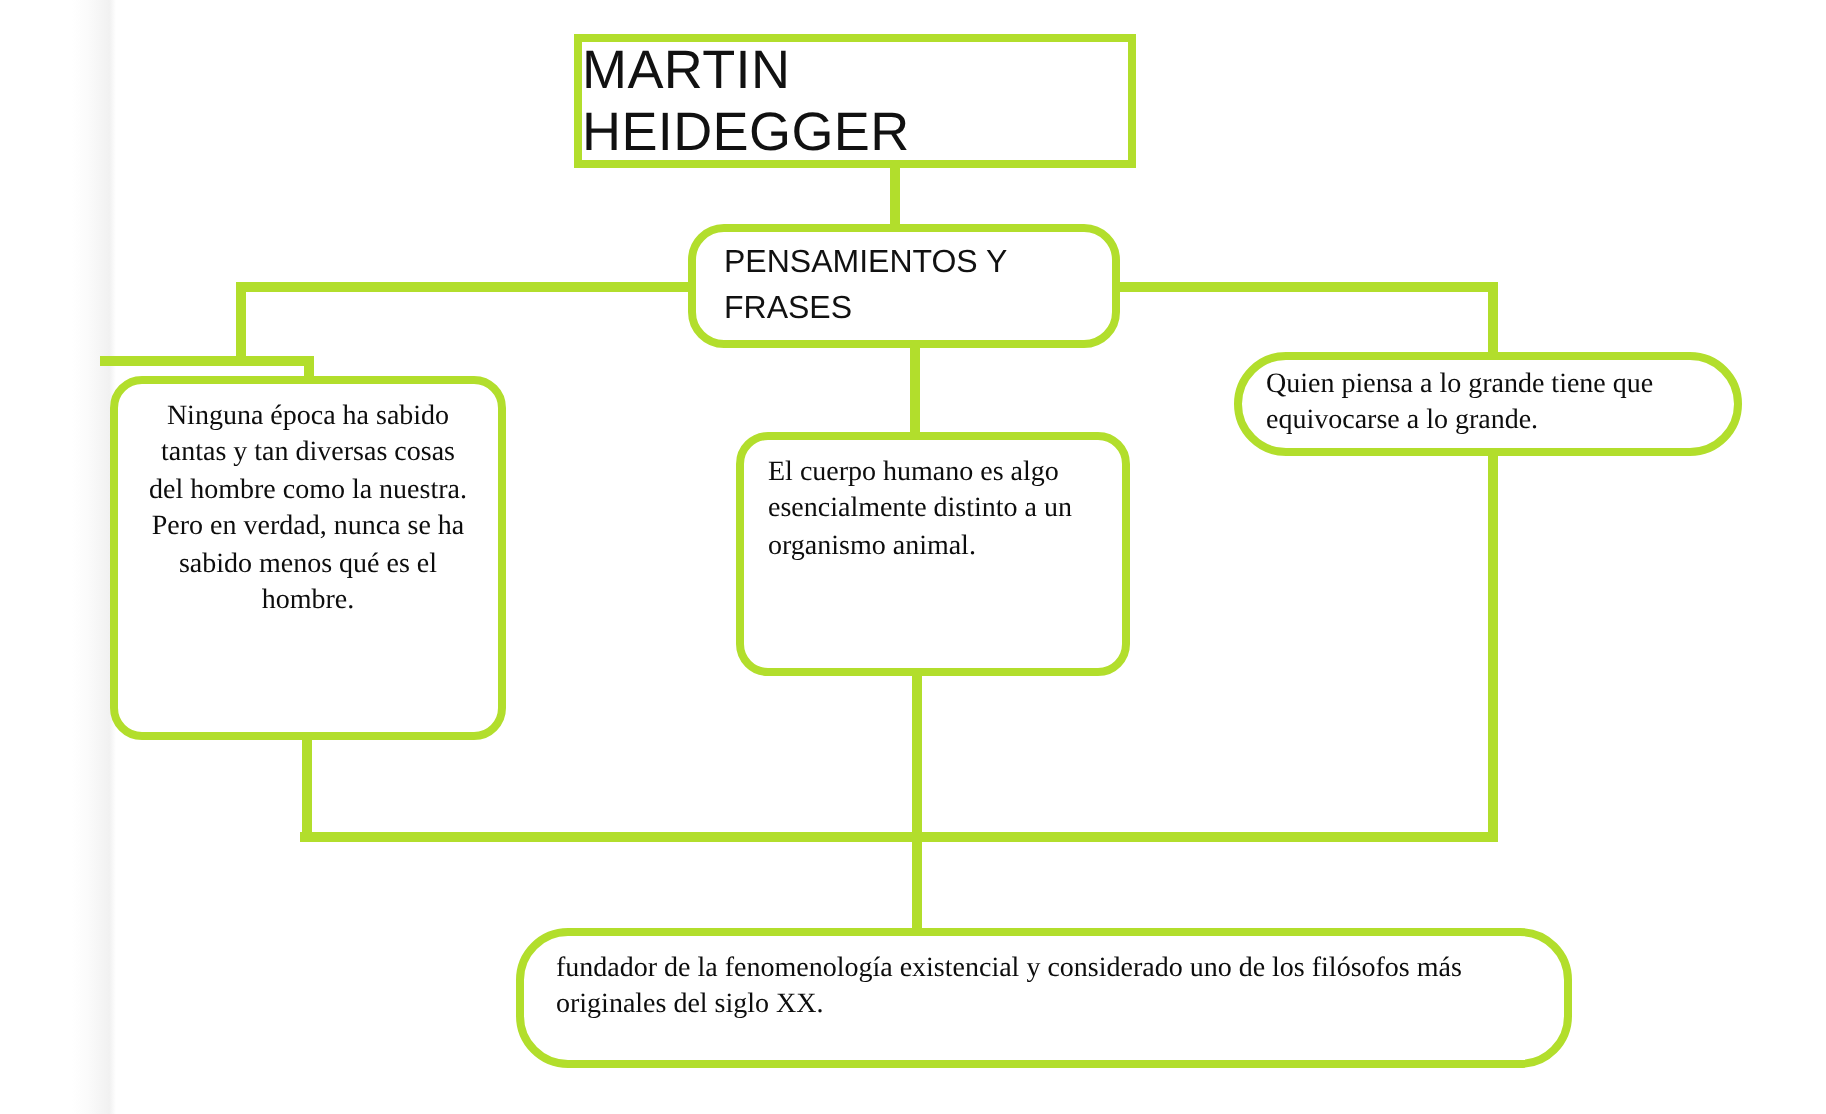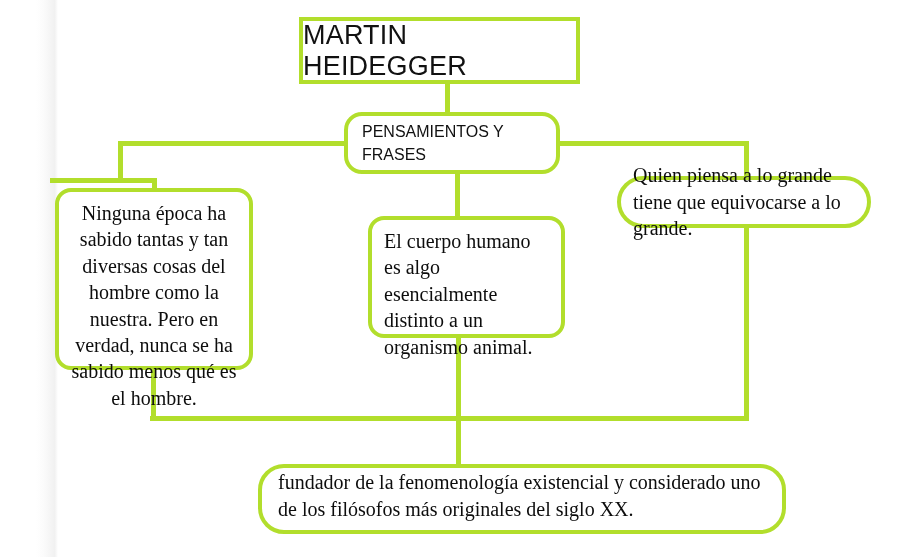--- a/index.html
+++ b/index.html
@@ -65,21 +65,21 @@
     font-size: 16px;
     line-height: 1.45;
     color: #111111;
     align-items: center;
   }
 
   .node-quote {
     border-radius: 16px;
     padding: 8px 12px;
     font-family: "Liberation Serif", "DejaVu Serif", serif;
-    font-size: 20px;
+    font-size: 14px;
     line-height: 1.32;
     color: #0d0d0d;
     align-items: flex-start;
   }
 
   .node-quote.pill { border-radius: 26px; }
 
   .node-quote .txt { display: block; width: 100%; }
 </style>
 </head>
@@ -102,38 +102,38 @@
   <div class="conn conn-v" style="left:744px; top:141px; width:5px; height:38px;"></div>
 
   <div class="conn conn-v" style="left:151px; top:368px; width:5px; height:52px;"></div>
 
   <div class="conn conn-v" style="left:744px; top:226px; width:5px; height:194px;"></div>
 
   <div class="conn conn-h" style="left:150px; top:416px; width:599px; height:5px;"></div>
 
   <div class="conn conn-v" style="left:456px; top:336px; width:5px; height:130px;"></div>
 
-  <div class="node node-title" style="left:287px; top:17px; width:281px; height:67px;margin-left:12px;">
+  <div class="node node-title" style="left:287px; top:17px; width:281px; height:67px;">
     <span>MARTIN HEIDEGGER</span>
   </div>
 
   <div class="node node-sub" style="left:344px; top:112px; width:216px; height:62px;">
     <span class="txt" style="white-space:pre-line;">PENSAMIENTOS Y
 FRASES</span>
   </div>
 
   <div class="node node-quote" style="left:55px; top:188px; width:198px; height:182px;text-align:center;">
     <span class="txt">Ninguna época ha sabido tantas y tan diversas cosas del hombre como la nuestra. Pero en verdad, nunca se ha sabido menos qué es el hombre.</span>
   </div>
 
   <div class="node node-quote" style="left:368px; top:216px; width:197px; height:122px;">
     <span class="txt">El cuerpo humano es algo esencialmente distinto a un organismo animal.</span>
   </div>
 
   <div class="node node-quote pill" style="left:617px; top:176px; width:254px; height:52px; align-items:center;">
     <span class="txt">Quien piensa a lo grande tiene que equivocarse a lo grande.</span>
   </div>
 
-  <div class="node node-quote pill" style="left:258px; top:464px; width:528px; height:70px; align-items:flex-end; padding:8px 16px;">
+  <div class="node node-quote pill" style="left:258px; top:464px; width:528px; height:70px; align-items:flex-start; padding:8px 16px;">
     <span class="txt">fundador de la fenomenología existencial y considerado uno de los filósofos más originales del siglo XX.</span>
   </div>
 
 </div>
 
 </body></html>

